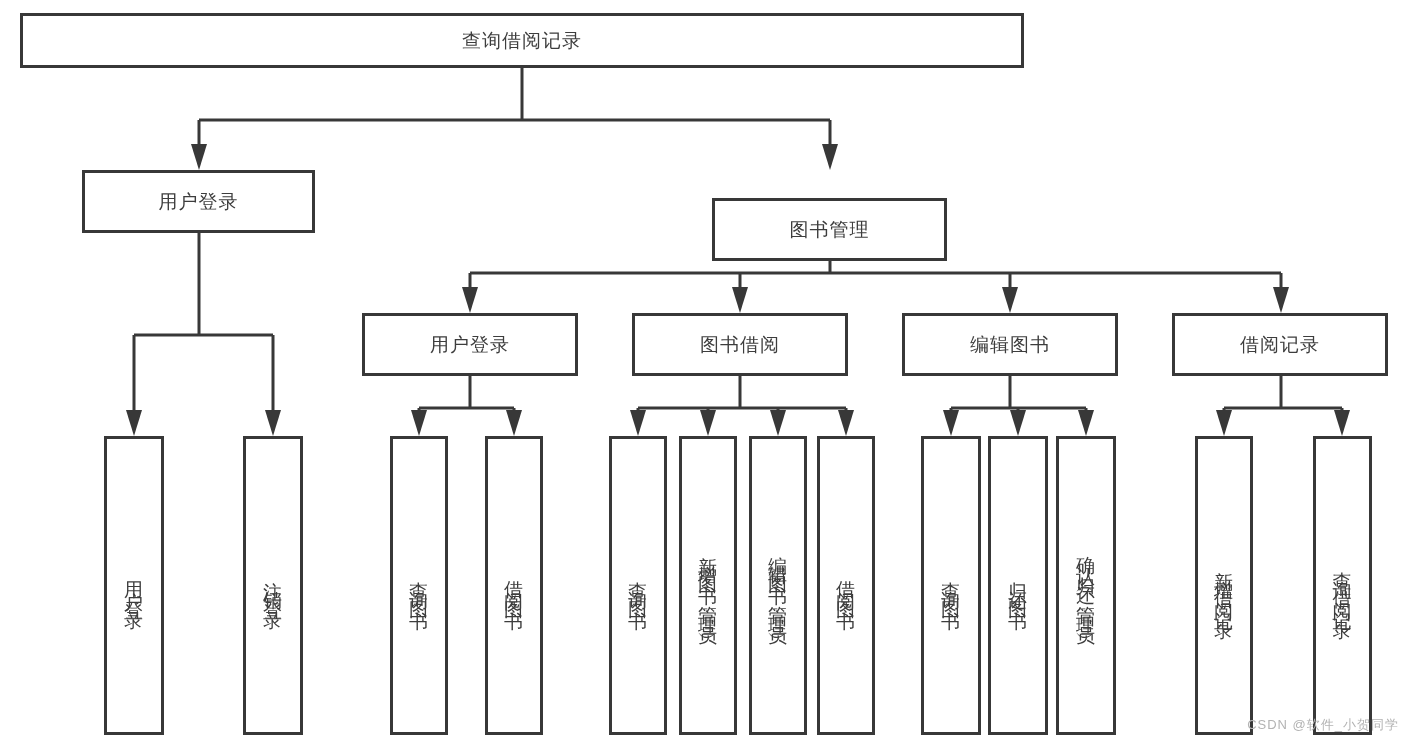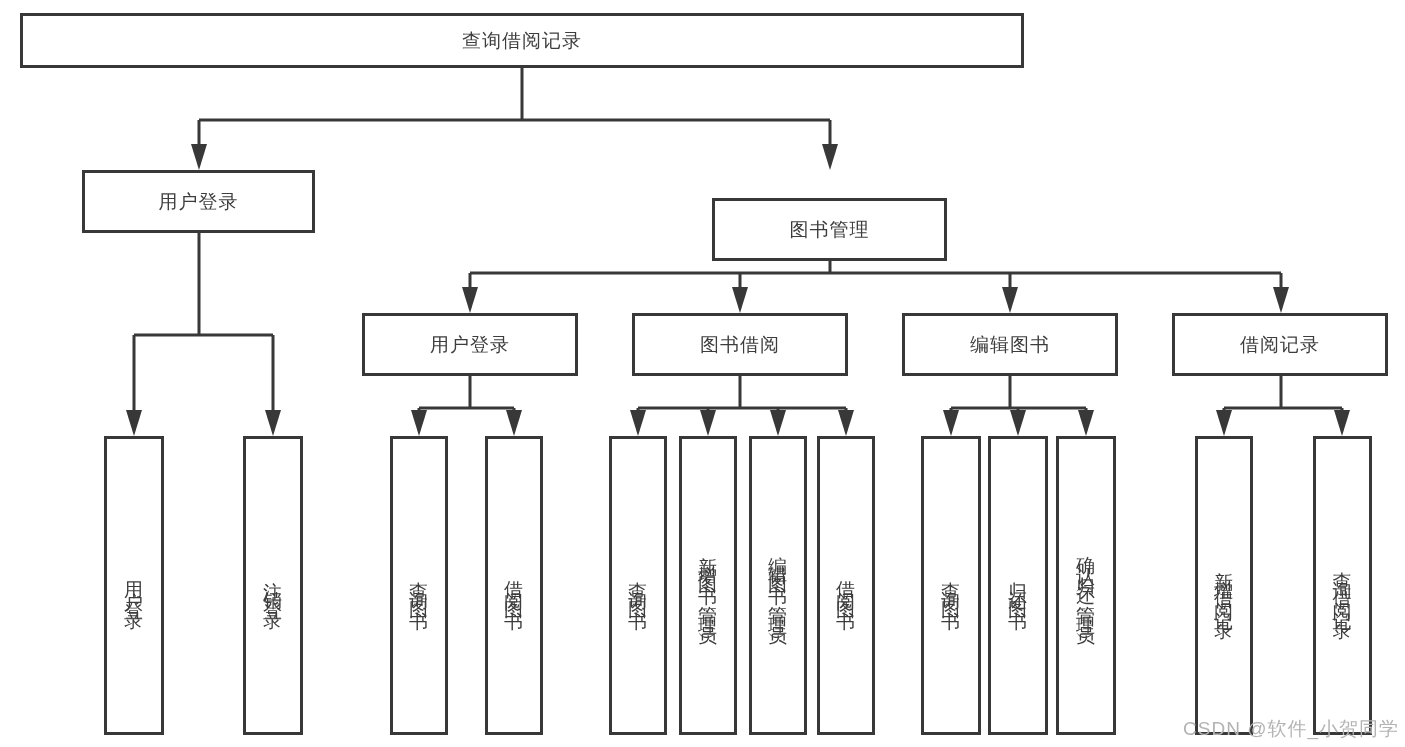--- a/index.html
+++ b/index.html
@@ -55,21 +55,21 @@
   .n-bb-edit{left:749px;width:58px;}
   .n-bb-borrow{left:817px;width:58px;}
   .n-cb-query{left:921px;}
   .n-cb-return{left:988px;}
   .n-cb-confirm{left:1056px;}
   .n-br-add{left:1195px;width:58px;}
   .n-br-query{left:1313px;width:59px;}
   .watermark{
     position:absolute;
     right:6px;top:716px;
-    font-size:19px;
+    font-size:13px;
     color:var(--watermark);
     z-index:3;
     pointer-events:none;
     letter-spacing:1px;
   }
 </style>
 </head>
 <body>
 
 <div class="canvas">

